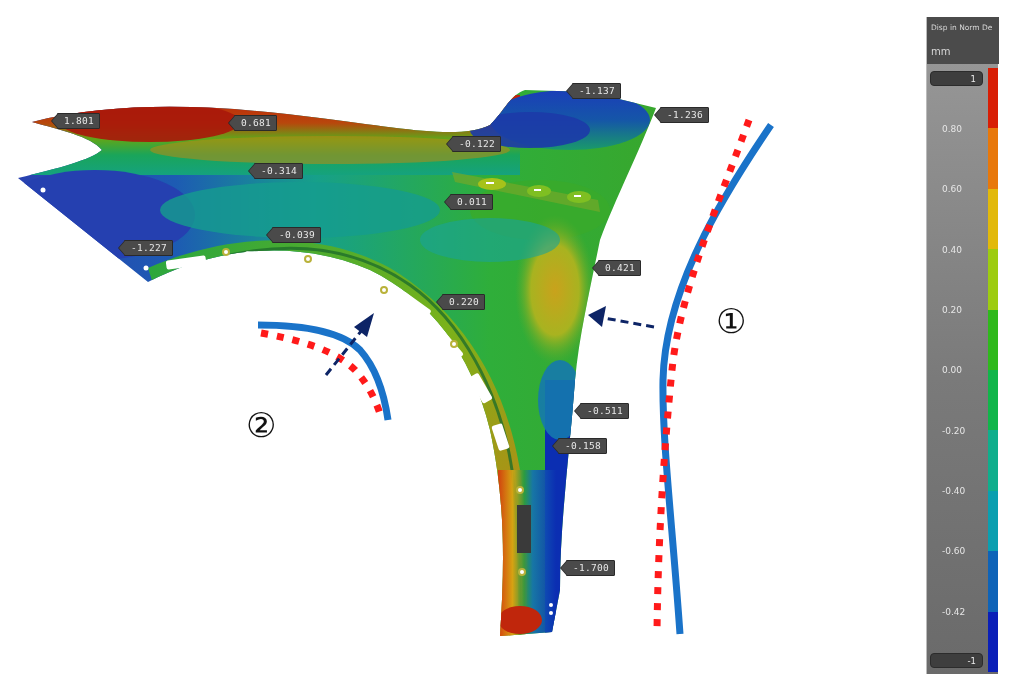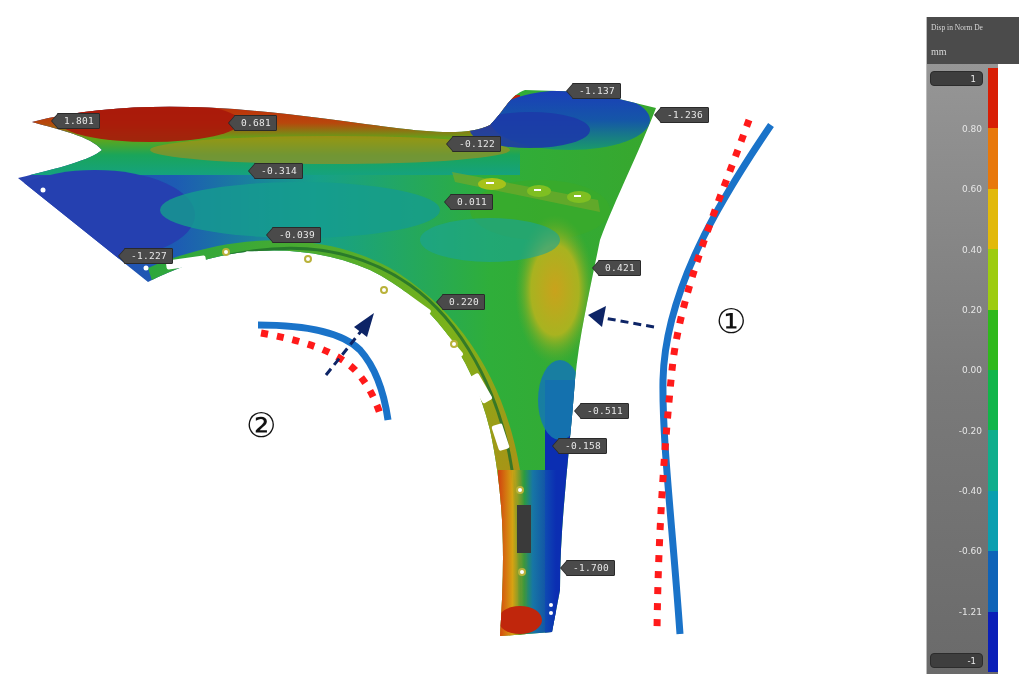--- a/index.html
+++ b/index.html
@@ -25,33 +25,33 @@
     position: absolute; font-family: "DejaVu Serif", serif; color: #111;
     font-size: 34px; line-height: 1;
   }
   
   #legend {
     position: absolute; left: 926px; top: 17px; width: 72px; height: 657px;
     background: linear-gradient(#9a9a9a, #7a7a7a 55%, #6a6a6a);
     box-sizing: border-box; border-left: 1px solid #bbb;
   }
   #legend-header {
-    position: absolute; left: 0; top: 0; width: 92px; height: 47px;
-    background: #4b4b4b; overflow: hidden; font-family: Liberation Serif, serif;
+    position: absolute; left: 0; top: 0; width: 72px; height: 47px;
+    background: #4b4b4b; overflow: hidden;
   }
   #legend-title { position: absolute; left: 4px; top: 6px; font-size: 7.5px; color: #d8d8d8; white-space: nowrap; }
   #legend-unit { position: absolute; left: 4px; top: 29px; font-size: 10px; color: #d8d8d8; }
   .legend-box {
     position: absolute; left: 3px; width: 53px; height: 15px; background: #3e3e3e;
     border-radius: 4px; color: #eee; font-size: 8.5px; text-align: right; line-height: 15px;
     box-sizing: border-box; padding-right: 6px; border: 1px solid #2c2c2c;
   }
   #legend-bar { position: absolute; left: 61px; top: 51px; width: 10px; height: 604px; }
   .legend-seg { width: 10px; }
-  .tick { position: absolute; right: 16px; font-size: 9px; color: #e6e6e6; text-align: right; width: 40px; }
+  .tick { position: absolute; right: 16px; font-size: 9px; color: #e6e6e6; text-align: left; width: 40px; }
 </style>
 </head>
 <body>
 
 <div id="canvas">
   <svg width="1024" height="695" viewBox="0 0 1024 695" xmlns="http://www.w3.org/2000/svg">
     <defs>
       <linearGradient id="topband" x1="0" y1="0" x2="0" y2="1">
         <stop offset="0" stop-color="#c0210a"></stop>
         <stop offset="0.35" stop-color="#b8470c"></stop>
@@ -171,21 +171,21 @@
 
   
   <div class="tag" style="left:57px;top:113px;">1.801</div>
   <div class="tag" style="left:234px;top:115px;">0.681</div>
   <div class="tag" style="left:254px;top:163px;">-0.314</div>
   <div class="tag" style="left:452px;top:136px;">-0.122</div>
   <div class="tag" style="left:544px;top:83px;margin-left:28px;">-1.137</div>
   <div class="tag" style="left:660px;top:107px;">-1.236</div>
   <div class="tag" style="left:450px;top:194px;">0.011</div>
   <div class="tag" style="left:272px;top:227px;">-0.039</div>
-  <div class="tag" style="left:124px;top:248px;">-1.227</div>
+  <div class="tag" style="left:124px;top:240px;">-1.227</div>
   <div class="tag" style="left:442px;top:294px;text-align:center;">0.220</div>
   <div class="tag" style="left:598px;top:260px;">0.421</div>
   <div class="tag" style="left:580px;top:403px;text-align:center;">-0.511</div>
   <div class="tag" style="left:524px;top:438px;margin-left:34px;">-0.158</div>
   <div class="tag" style="left:566px;top:560px;">-1.700</div>
 
   
   <div class="circled" style="left:716px;top:304px;">①</div>
   <div class="circled" style="left:246px;top:408px;">②</div>
 </div>
@@ -197,21 +197,21 @@
   </div>
   <div class="legend-box" style="top:54px;">1</div>
   <div class="tick" style="top:107px;">0.80</div>
   <div class="tick" style="top:167px;">0.60</div>
   <div class="tick" style="top:228px;">0.40</div>
   <div class="tick" style="top:288px;">0.20</div>
   <div class="tick" style="top:348px;">0.00</div>
   <div class="tick" style="top:409px;">-0.20</div>
   <div class="tick" style="top:469px;">-0.40</div>
   <div class="tick" style="top:529px;">-0.60</div>
-  <div class="tick" style="top:590px;">-1.21</div>
+  <div class="tick" style="top:590px;">-0.42</div>
   <div class="legend-box" style="top:636px;">-1</div>
   <div id="legend-bar">
       <div class="legend-seg" style="height: 60.4px; background: rgb(216, 30, 5);"></div>
       <div class="legend-seg" style="height: 60.4px; background: rgb(232, 120, 10);"></div>
       <div class="legend-seg" style="height: 60.4px; background: rgb(226, 185, 10);"></div>
       <div class="legend-seg" style="height: 60.4px; background: rgb(157, 204, 16);"></div>
       <div class="legend-seg" style="height: 60.4px; background: rgb(47, 185, 28);"></div>
       <div class="legend-seg" style="height: 60.4px; background: rgb(17, 181, 74);"></div>
       <div class="legend-seg" style="height: 60.4px; background: rgb(15, 174, 140);"></div>
       <div class="legend-seg" style="height: 60.4px; background: rgb(10, 159, 176);"></div>

